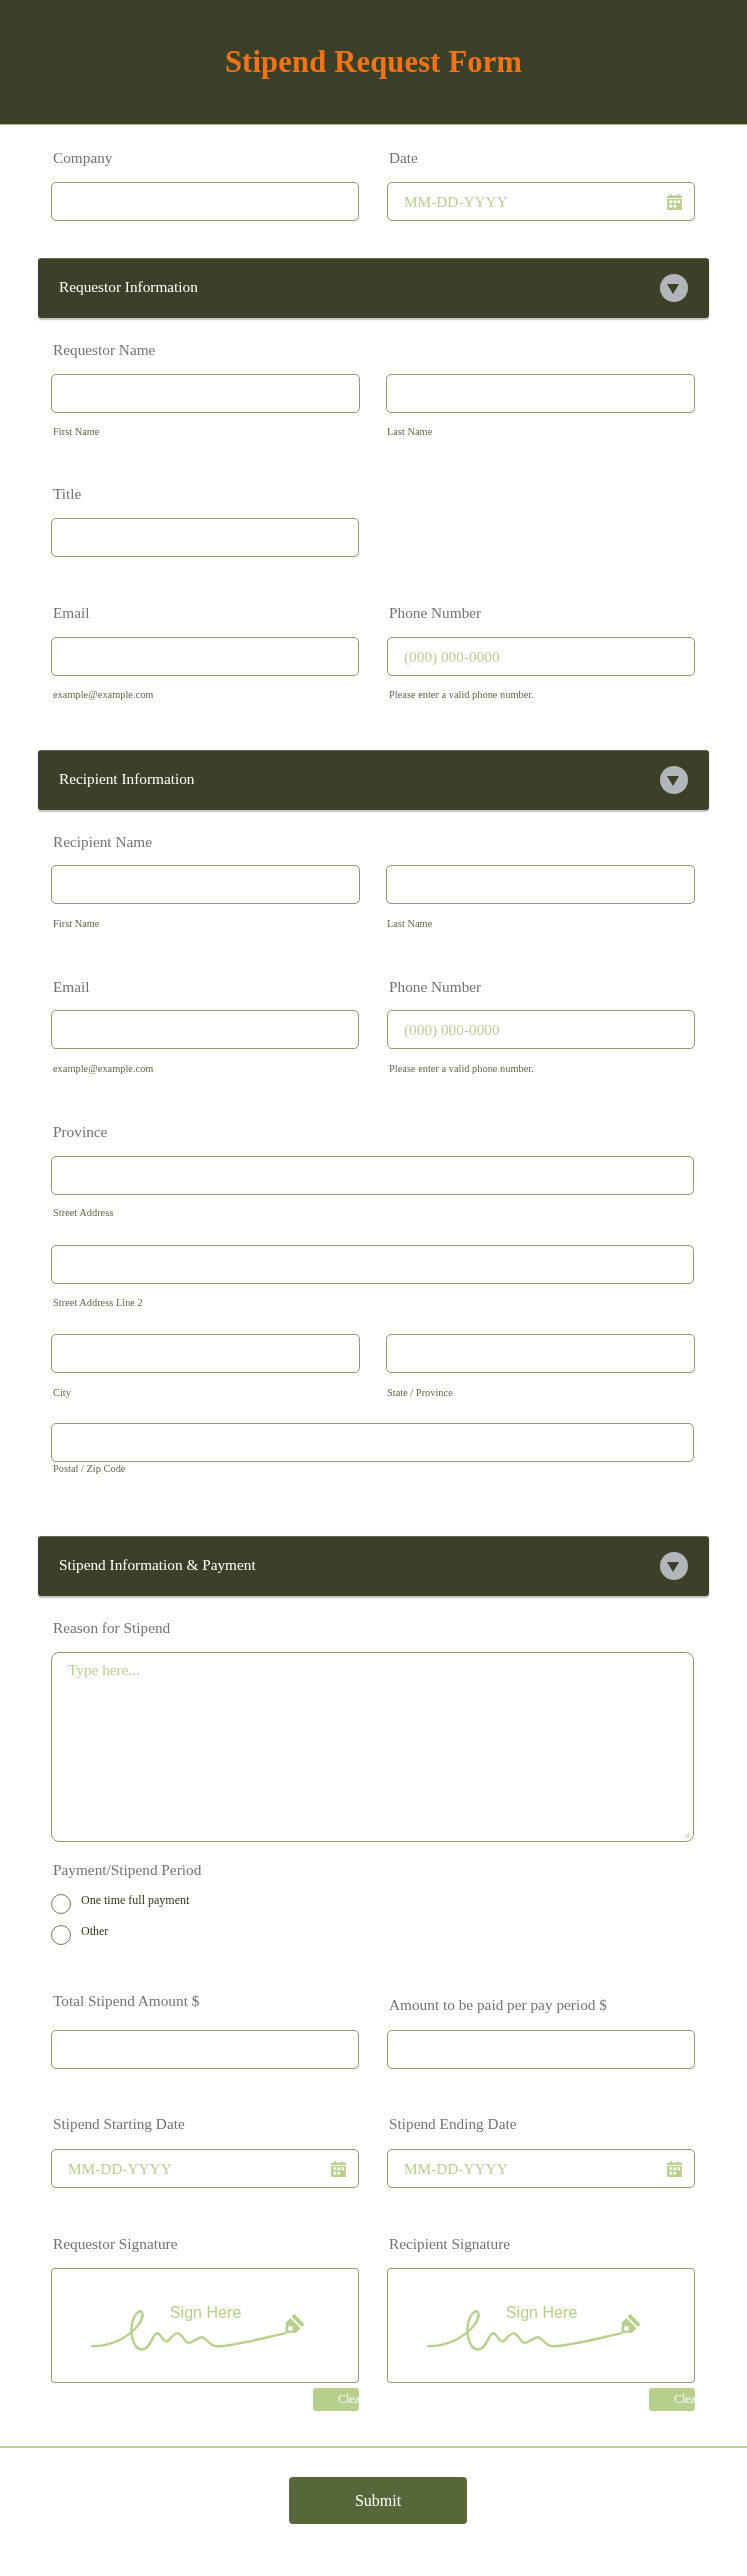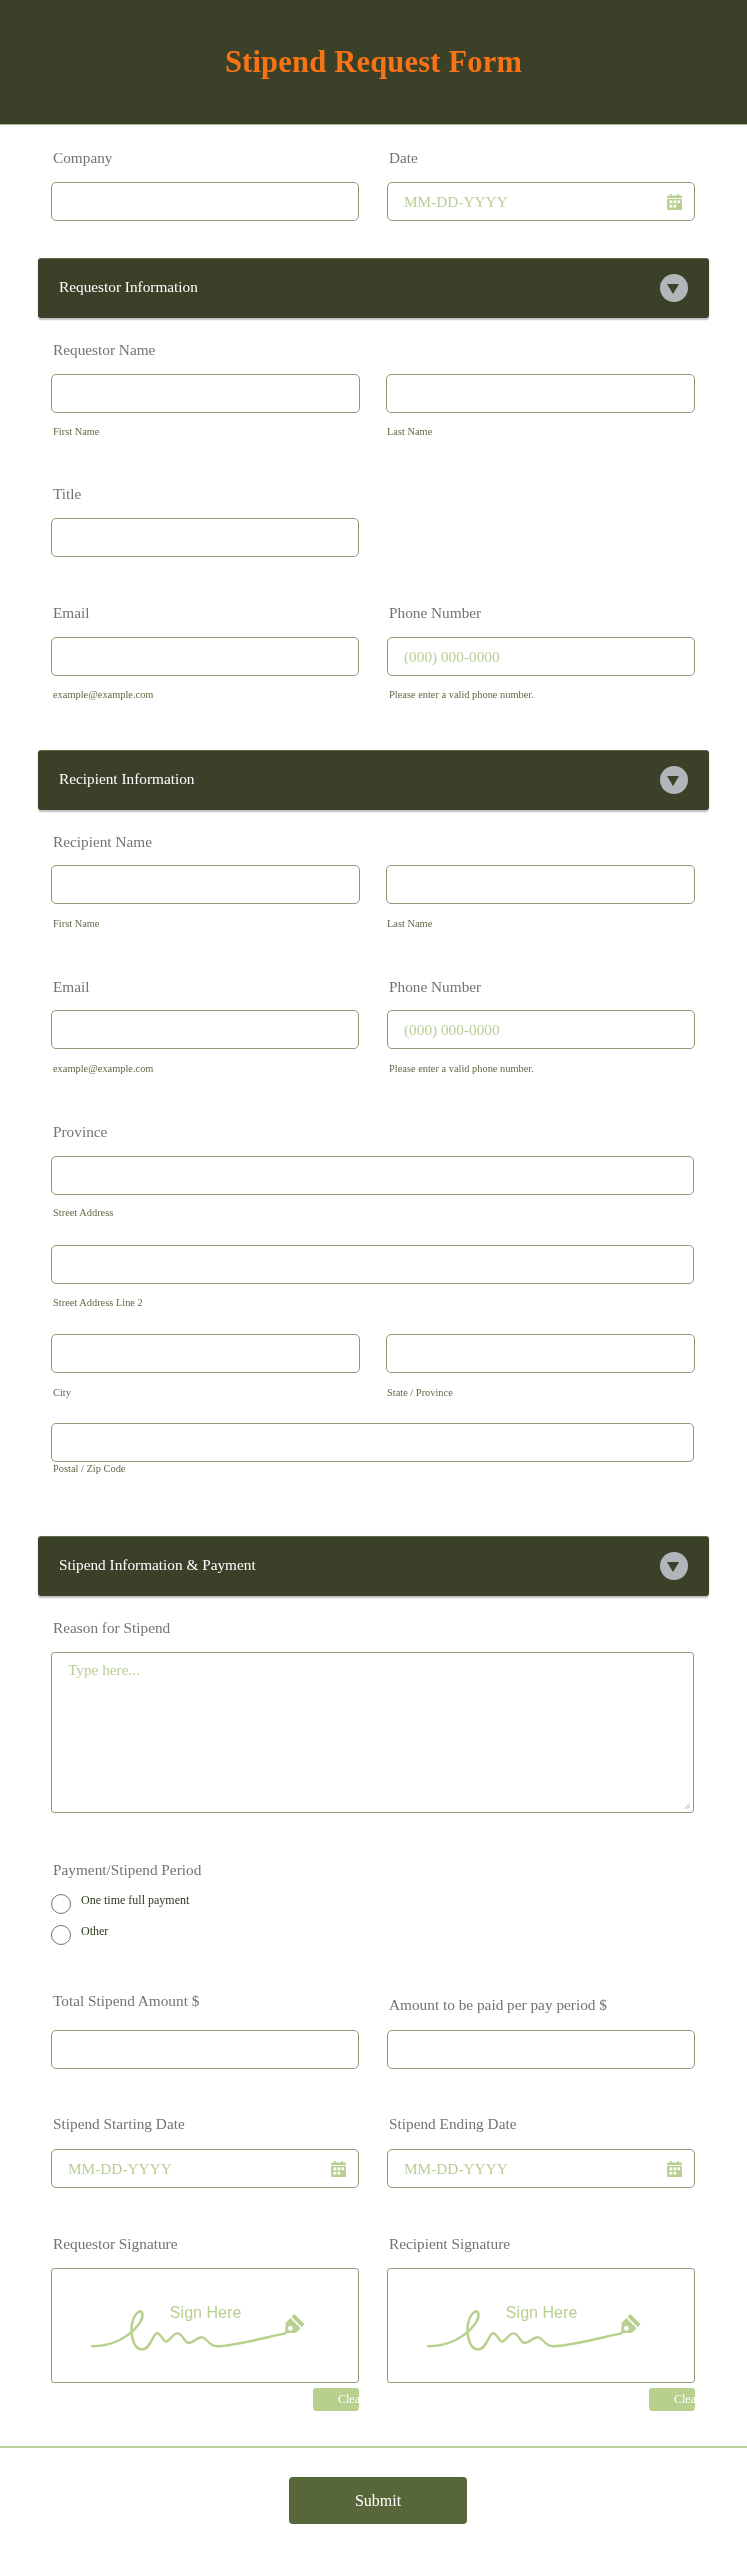--- a/index.html
+++ b/index.html
@@ -124,21 +124,21 @@
 <div class="abs sublabel" style="left:387px; top:1386px;">State / Province</div>
 <div class="abs input" style="left:51px; top:1423px; width:643px;"></div>
 <div class="abs sublabel" style="left:53px; top:1462px;">Postal / Zip Code</div>
 
 <div class="abs section-header" style="top:1536px;">
   <span class="section-title">Stipend Information &amp; Payment</span>
   <span class="toggle"></span>
 </div>
 
 <div class="abs label" style="left:53px; top:1619px;">Reason for Stipend</div>
-<div class="abs textarea" style="left:51px; top:1652px; width:643px; height:161px;">
+<div class="abs textarea" style="left:51px; top:1652px; width:643px; height:190px;border-radius:8px;">
   <span class="placeholder" style="top:8px;">Type here...</span>
   <svg class="resize" viewBox="0 0 8 8">
     <line x1="1" y1="7" x2="7" y2="1" stroke="#999" stroke-width="1"></line>
       <line x1="4" y1="7" x2="7" y2="4" stroke="#999" stroke-width="1"></line>
   </svg>
 </div>
 
 <div class="abs label" style="left:53px; top:1861px;">Payment/Stipend Period</div>
 <div class="abs radio" style="left:51px; top:1894px;"></div>
 <div class="abs radio-label" style="left:81px; top:1893px;">One time full payment</div>

